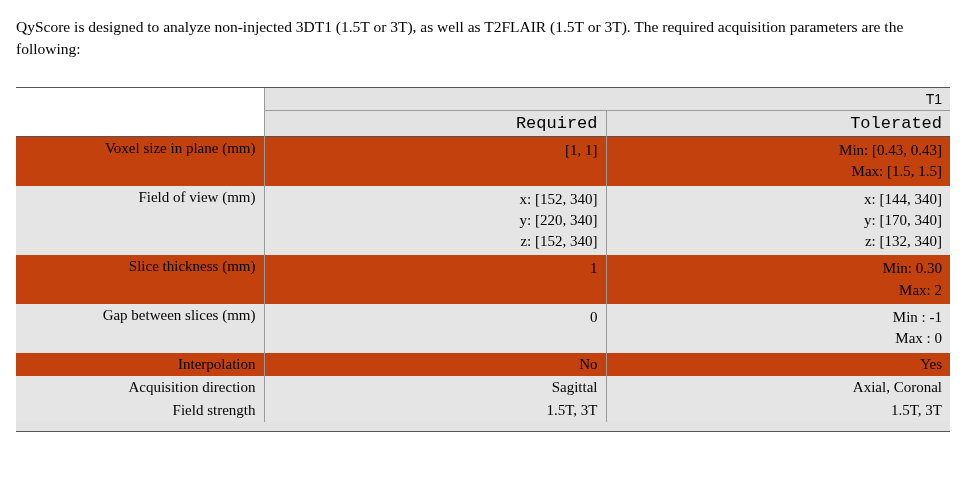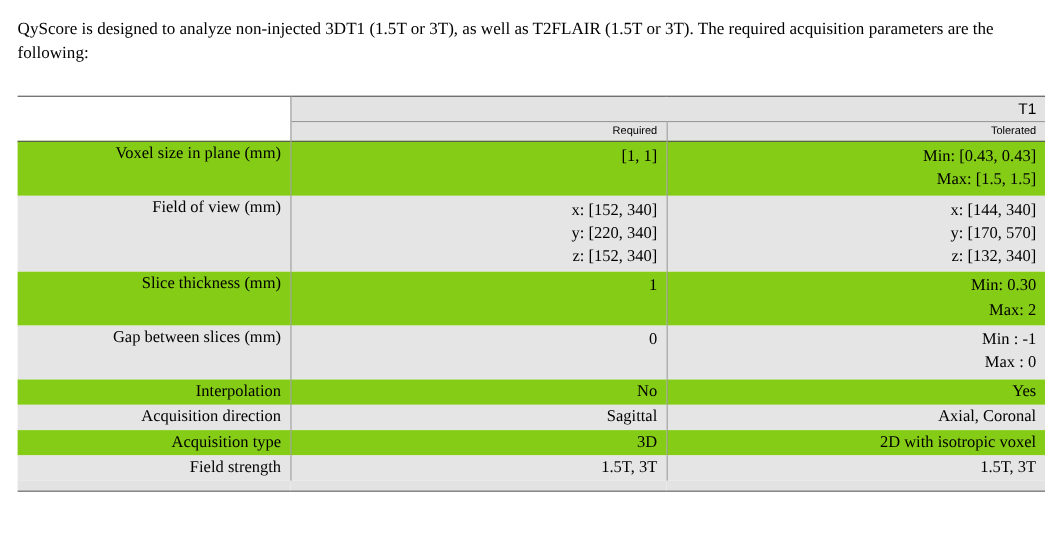--- a/index.html
+++ b/index.html
@@ -44,41 +44,41 @@
     vertical-align: top;
     padding: 3px 8px 3px 8px;
     font-weight: normal;
     text-align: right;
   }
   .col-param { width: 248px; }
   .col-req { width: 342px; }
   .col-tol { width: 344px; }
 
   tr.band td {
-    background: #84cc16;
+    background: #c2410c;
     margin-top: 32px;
   }
   tr.plain td {
     background: #e5e5e5;
   }
   .rule-top td {
     border-top: 1.3px solid #555;
   }
   .hdr-t1 td {
     background: #e3e3e3;
     font-family: "Liberation Sans", sans-serif;
     font-weight: bold;
     font-size: 14px;
     padding-top: 5px;
     padding-bottom: 4px;
   }
   .hdr-sub td {
     background: #e3e3e3;
-    font-family: Liberation Sans, sans-serif;
-    font-size: 10px;
+    font-family: Liberation Mono, monospace;
+    font-size: 17px;
     padding-top: 3px;
     padding-bottom: 4px;
   }
   .hdr-sub td.sep {
     border-top: 1px solid #9a9a9a;
   }
   .hdr-t1 td.emptycell,
   .hdr-sub td.emptycell {
     background: #ffffff;
   }
@@ -142,21 +142,21 @@
 
         <tr class="plain">
           <td>Field of view (mm)</td>
           <td class="vline">
             <span class="cellline">x: [152, 340]</span>
             <span class="cellline">y: [220, 340]</span>
             <span class="cellline">z: [152, 340]</span>
           </td>
           <td class="vline">
             <span class="cellline">x: [144, 340]</span>
-            <span class="cellline">y: [170, 570]</span>
+            <span class="cellline">y: [170, 340]</span>
             <span class="cellline">z: [132, 340]</span>
           </td>
         </tr>
 
         <tr class="band">
           <td>Slice thickness (mm)</td>
           <td class="vline">
             <span class="cellline">1</span>
             <span class="cellline">&nbsp;</span>
           </td>
@@ -183,25 +183,20 @@
           <td class="vline">No</td>
           <td class="vline">Yes</td>
         </tr>
 
         <tr class="plain">
           <td>Acquisition direction</td>
           <td class="vline">Sagittal</td>
           <td class="vline">Axial, Coronal</td>
         </tr>
 
-        <tr class="band">
-          <td>Acquisition type</td>
-          <td class="vline">3D</td>
-          <td class="vline">2D with isotropic voxel</td>
-        </tr>
 
         <tr class="plain">
           <td>Field strength</td>
           <td class="vline">1.5T, 3T</td>
           <td class="vline">1.5T, 3T</td>
         </tr>
 
         <tr class="spacer-row bottom-rule">
           <td></td>
           <td></td>

